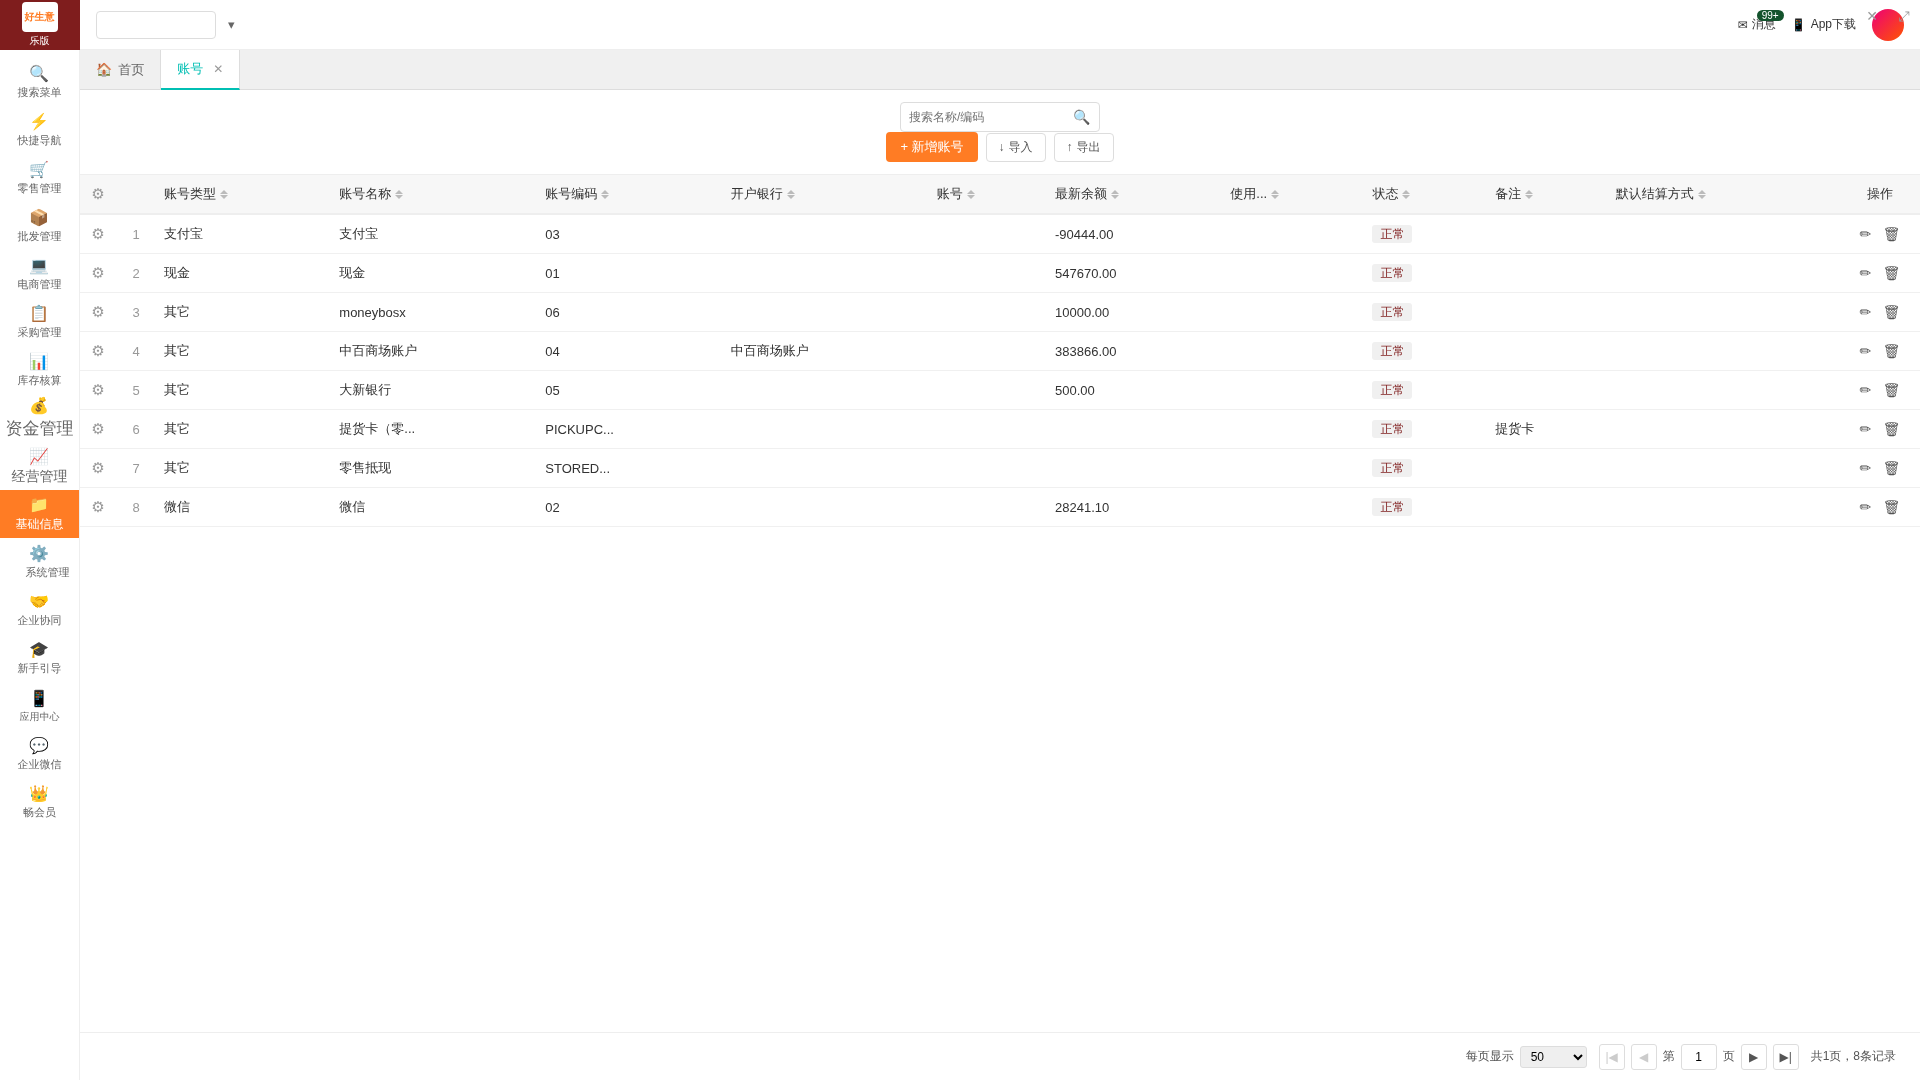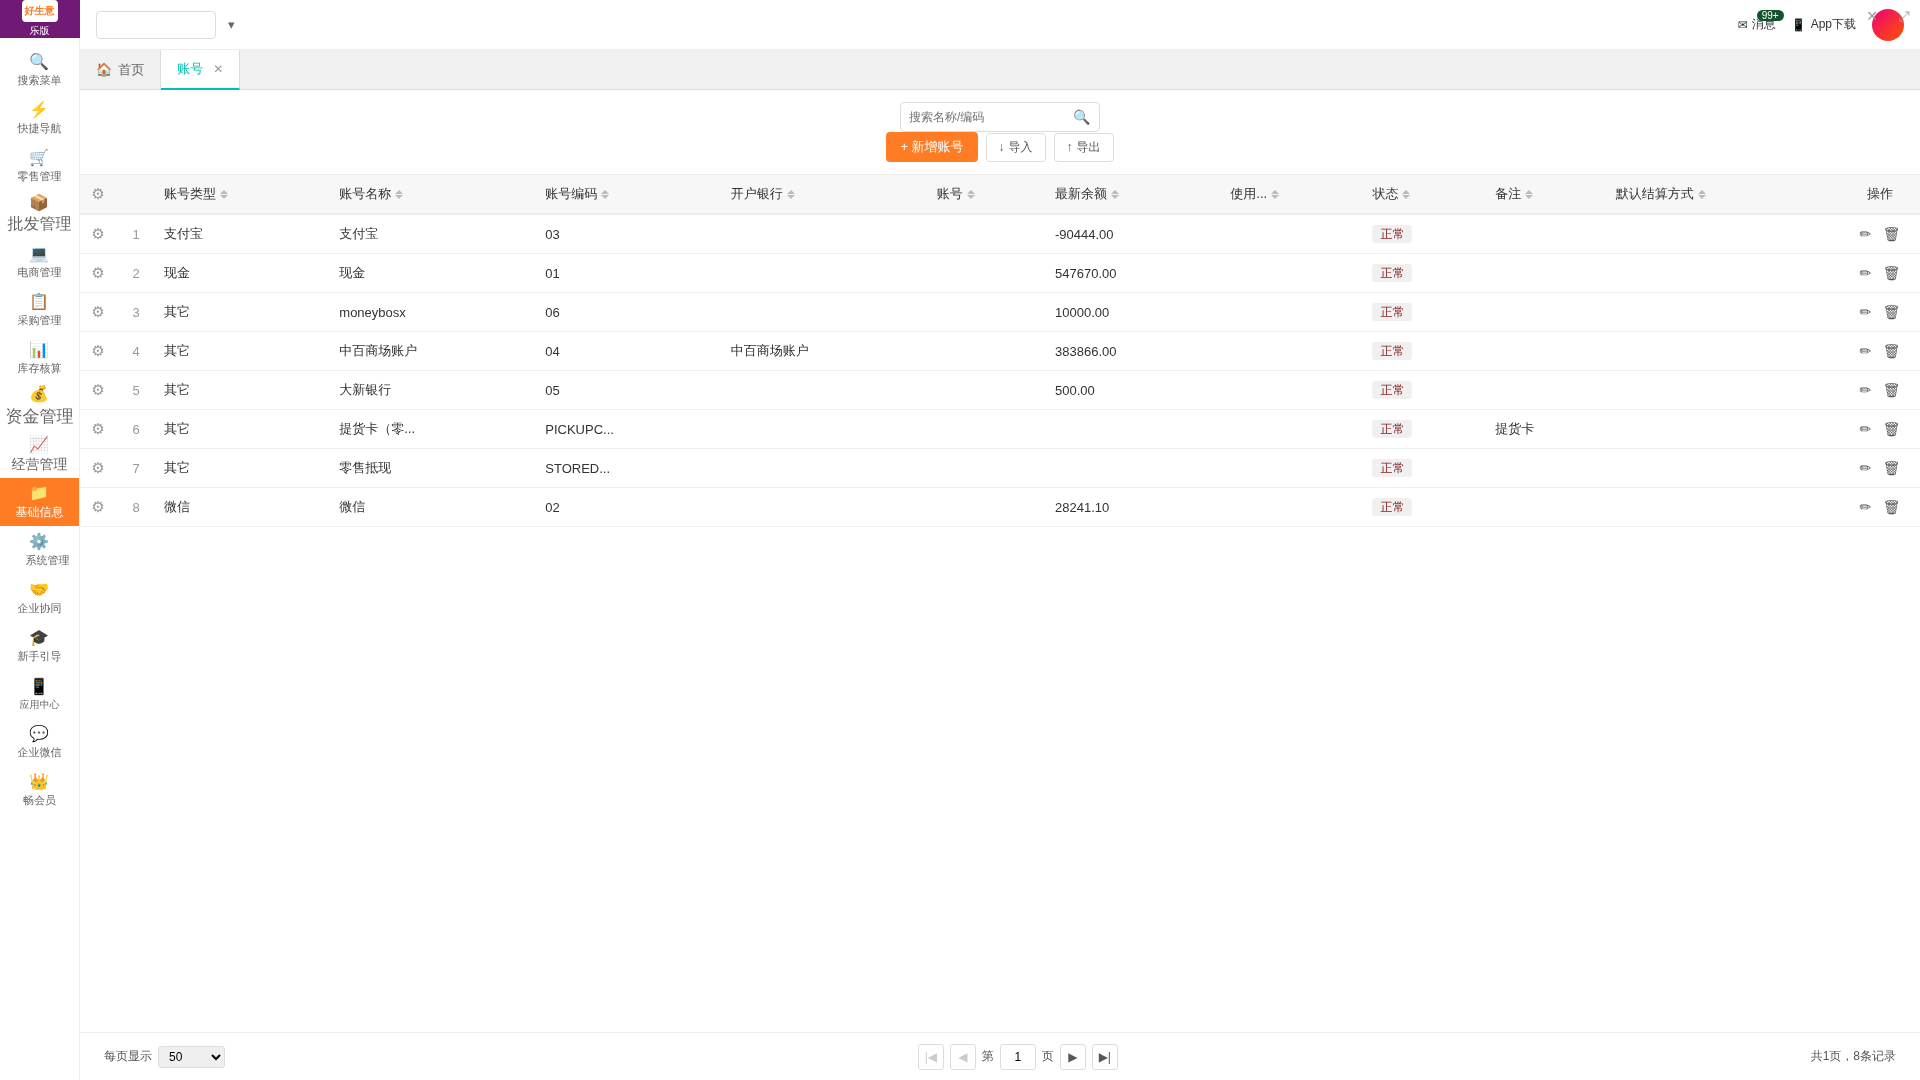--- a/index.html
+++ b/index.html
@@ -11,22 +11,22 @@
       background: #fff;
       display: flex;
       flex-direction: column;
       align-items: center;
       border-right: 1px solid #eee;
       flex-shrink: 0;
       z-index: 10;
     }
     .sidebar-logo {
       width: 80px;
-      height: 38px;
-      background: #701a75;
+      height: 50px;
+      background: #7f1d1d;
       display: flex;
       align-items: center;
       justify-content: center;
       flex-direction: column;
     }
     .sidebar-logo-icon {
       width: 36px;
       height: 30px;
       background: #fff;
       border-radius: 4px;
@@ -325,21 +325,21 @@
       font-size: 14px;
       padding: 2px 4px;
     }
 
     
     .footer-bar {
       height: 48px;
       border-top: 1px solid #eee;
       display: flex;
       align-items: center;
-      justify-content: space-between;
+      justify-content: flex-end;
       padding: 0 24px;
       gap: 12px;
       background: #fff;
       flex-shrink: 0;
     }
     .page-size-select {
       display: flex;
       align-items: center;
       gap: 6px;
       font-size: 12px;
@@ -430,21 +430,21 @@
       <div class="sidebar-item">
         <span class="sidebar-item-icon">⚡</span>
         <span style="font-size:11px;">快捷导航</span>
       </div>
       <div class="sidebar-item">
         <span class="sidebar-item-icon">🛒</span>
         <span style="font-size:11px;">零售管理</span>
       </div>
       <div class="sidebar-item">
         <span class="sidebar-item-icon">📦</span>
-        <span style="font-size:16px;">批发管理</span>
+        <span style="font-size:11px;">批发管理</span>
       </div>
       <div class="sidebar-item">
         <span class="sidebar-item-icon">💻</span>
         <span style="font-size:11px;">电商管理</span>
       </div>
       <div class="sidebar-item">
         <span class="sidebar-item-icon">📋</span>
         <span style="font-size:11px;">采购管理</span>
       </div>
       <div class="sidebar-item">

